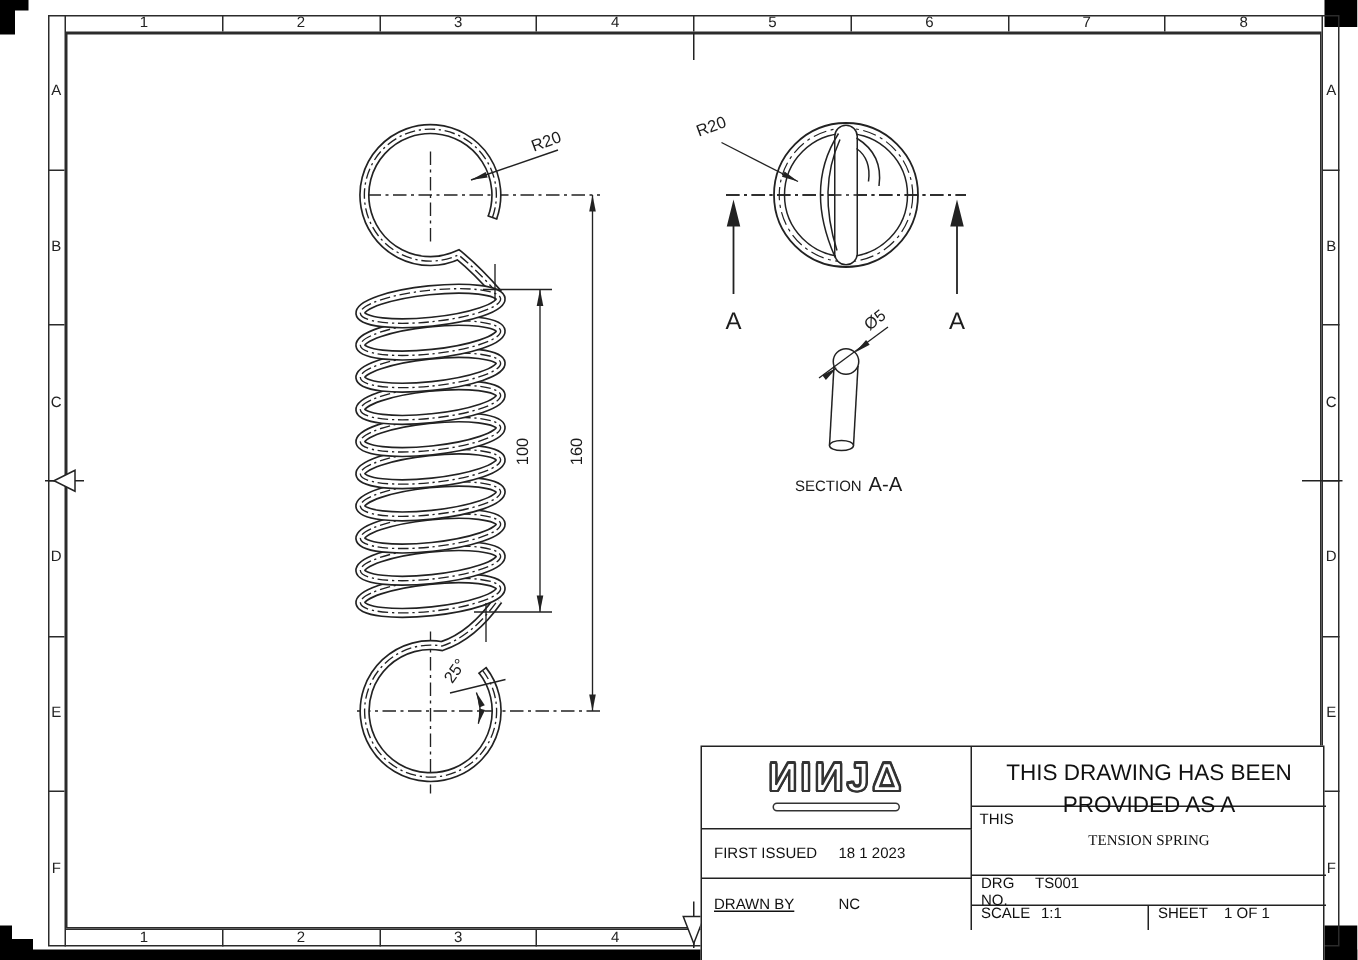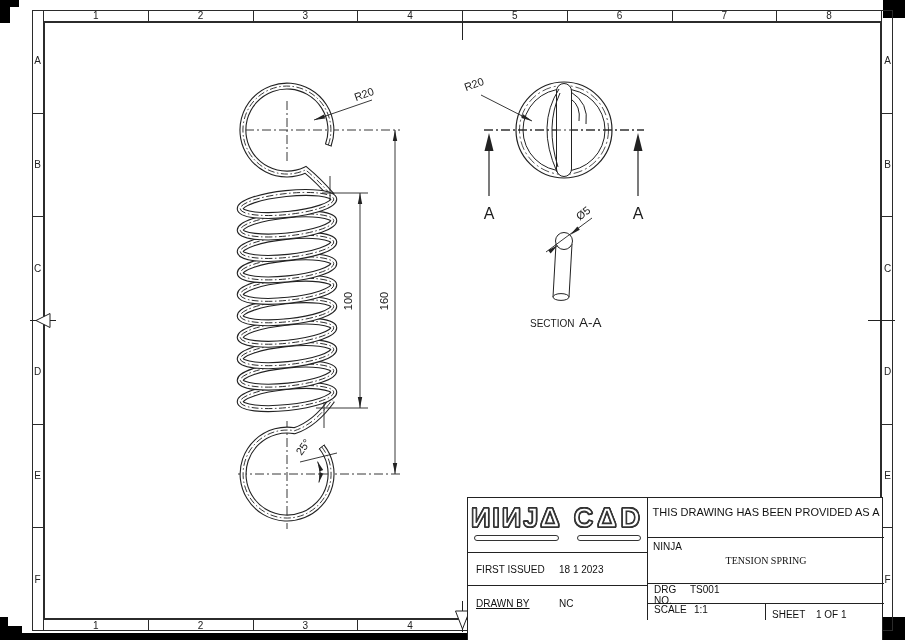--- a/index.html
+++ b/index.html
@@ -30,27 +30,27 @@
   .tblock{position:absolute;left:467px;top:497px;width:416px;height:146px;
     border:1.5px solid #222;box-sizing:border-box;font-size:10px;background:#fff;}
   .tb-cell{position:absolute;box-sizing:border-box;}
   .c-logo{left:0;top:0;width:180px;height:55px;border-right:1.2px solid #222;border-bottom:1.2px solid #222;
     display:flex;align-items:flex-start;justify-content:center;gap:12px;padding-top:5px;}
   .c-issued{left:0;top:55px;width:180px;height:33px;border-right:1.2px solid #222;border-bottom:1.2px solid #222;
     display:flex;align-items:center;padding-left:8px;}
   .c-drawn{left:0;top:88px;width:180px;height:34px;border-right:1.2px solid #222;
     display:flex;align-items:center;padding-left:8px;}
   .c-disc{left:180px;top:0;width:236px;height:40px;border-bottom:1.2px solid #222;
-    text-align:center;padding-top:7px;font-size:11px;line-height:1.4;}
+    text-align:center;padding-top:7px;font-size:15px;line-height:1.4;}
   .c-title{left:180px;top:40px;width:236px;height:46px;border-bottom:1.2px solid #222;}
   .c-drg{left:180px;top:86px;width:236px;height:20px;border-bottom:1.2px solid #222;
     display:flex;align-items:flex-start;padding-left:6px;}
   .c-scale{left:180px;top:106px;width:118px;height:16px;border-right:1.2px solid #222;
     display:flex;padding-left:6px;}
-  .c-sheet{left:298px;top:106px;width:118px;height:16px;display:flex;align-items:flex-end;padding-left:6px;}
+  .c-sheet{left:298px;top:106px;width:118px;height:16px;display:flex;align-items:flex-start;padding-left:6px;}
   .lbl-issued{width:83px;}
   .lbl-drawn{width:83px;text-decoration:underline;}
   .lbl-drg{width:36px;}
   .lbl-scale{width:40px;}
   .lbl-sheet{width:44px;}
   .title-label{position:absolute;left:5px;top:3px;}
   .title-value{position:absolute;left:0;right:0;top:17px;text-align:center;font-family:Liberation Serif, serif;}
   
   .logo-word{display:inline-block;text-align:center;}
   .logo-text{
@@ -253,38 +253,34 @@
     <line x1="868" y1="320.5" x2="895" y2="320.5" stroke="#222" stroke-width="1"></line>
   </g>
 </svg>
 
 <div class="tblock">
   <div class="tb-cell c-logo">
     <div class="logo-word">
       <div class="logo-text">ИIИJΔ</div>
       <div class="logo-bar"></div>
     </div>
-    <div class="logo-word">
-      <div class="logo-text" style="letter-spacing:4px;">CΔD</div>
-      <div class="logo-bar"></div>
-    </div>
   </div>
   <div class="tb-cell c-issued">
     <span class="lbl-issued">FIRST ISSUED</span>
     <span>18 1 2023</span>
   </div>
   <div class="tb-cell c-drawn">
     <span class="lbl-drawn">DRAWN BY</span>
     <span>NC</span>
   </div>
   <div class="tb-cell c-disc">
     <div>THIS DRAWING HAS BEEN PROVIDED AS A</div>
   </div>
   <div class="tb-cell c-title">
-    <span class="title-label">NINJA</span>
+    <span class="title-label">THIS</span>
     <div class="title-value">TENSION SPRING</div>
   </div>
   <div class="tb-cell c-drg">
     <span class="lbl-drg">DRG NO.</span>
     <span>TS001</span>
   </div>
   <div class="tb-cell c-scale">
     <span class="lbl-scale">SCALE</span>
     <span>1:1</span>
   </div>

